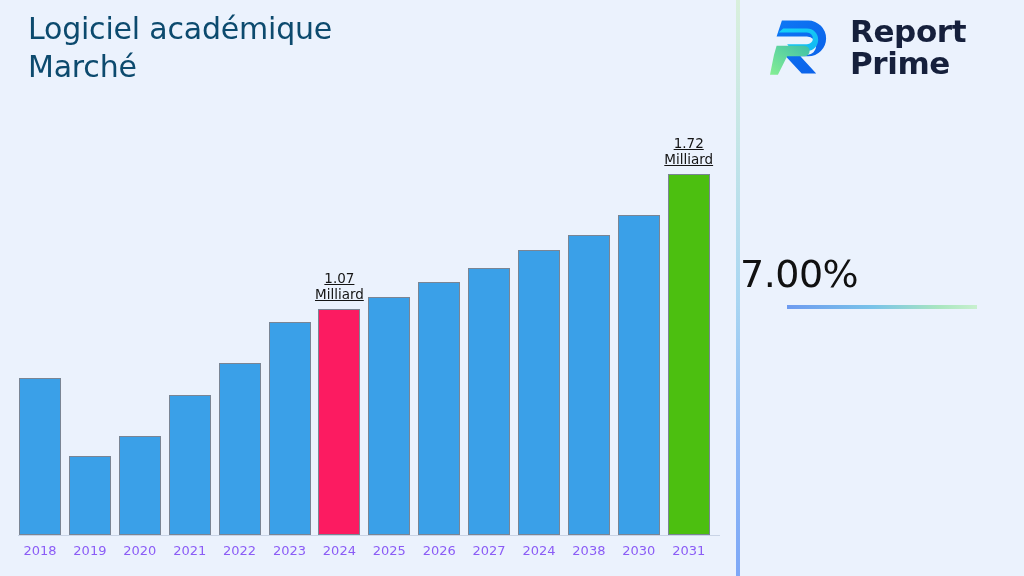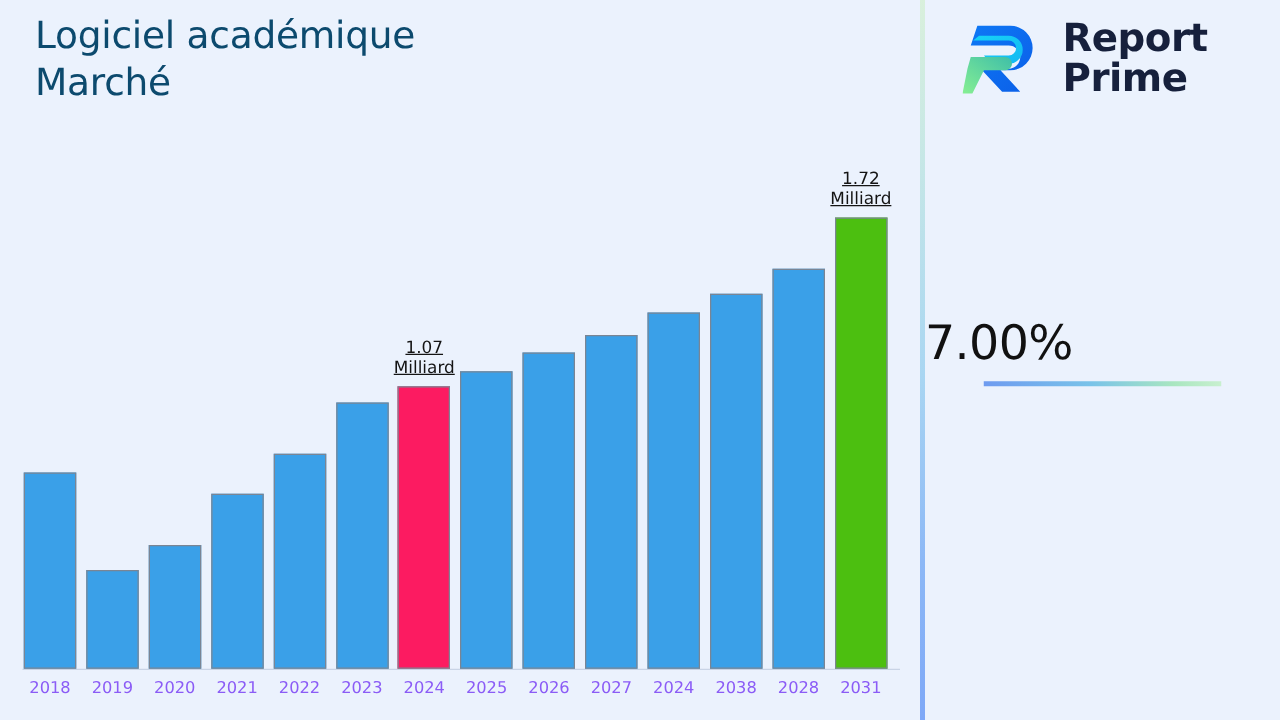--- a/index.html
+++ b/index.html
@@ -180,21 +180,21 @@
         <div class="tick-label" style="left: 358.3px; width: 62px;">2025</div>
         <div class="bar" title="2026" style="left: 418.2px; top: 282px; width: 42px; height: 253px;"></div>
         <div class="tick-label" style="left: 408.2px; width: 62px;">2026</div>
         <div class="bar" title="2027" style="left: 468.1px; top: 268px; width: 42px; height: 267px;"></div>
         <div class="tick-label" style="left: 458.1px; width: 62px;">2027</div>
         <div class="bar" title="2028" style="left: 518px; top: 250px; width: 42px; height: 285px;"></div>
         <div class="tick-label" style="left: 508px; width: 62px;">2024</div>
         <div class="bar" title="2029" style="left: 567.9px; top: 235px; width: 42px; height: 300px;"></div>
         <div class="tick-label" style="left: 557.9px; width: 62px;">2038</div>
         <div class="bar" title="2030" style="left: 617.8px; top: 215px; width: 42px; height: 320px;"></div>
-        <div class="tick-label" style="left: 607.8px; width: 62px;">2028</div>
+        <div class="tick-label" style="left: 607.8px; width: 62px;">2030</div>
         <div class="bar highlight-green" title="2031" style="left: 667.7px; top: 174px; width: 42px; height: 361px;"></div>
         <div class="tick-label" style="left: 657.7px; width: 62px; text-align: center;">2031</div>
         <div class="bar-value" style="left: 643.7px; width: 90px; top: 135px;">1.72
 Milliard</div>
       </div>
   </div>
 
   <div class="divider"></div>
 
   <div class="right-panel">

